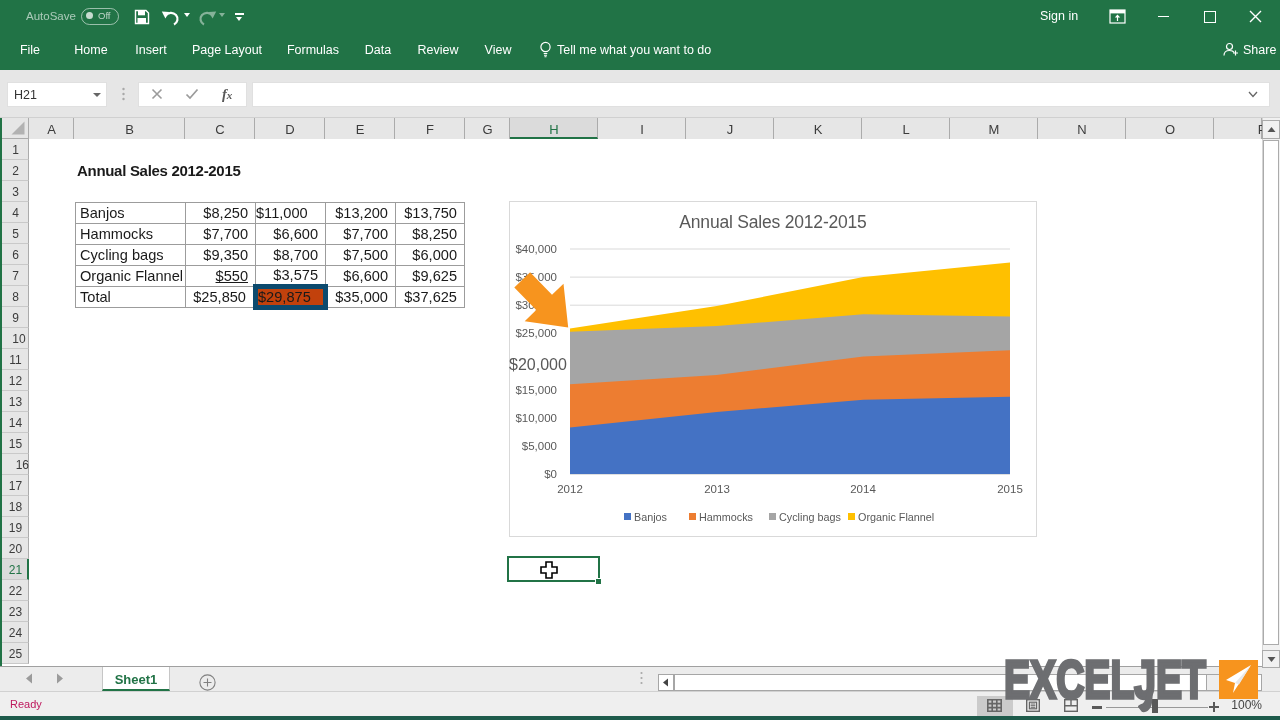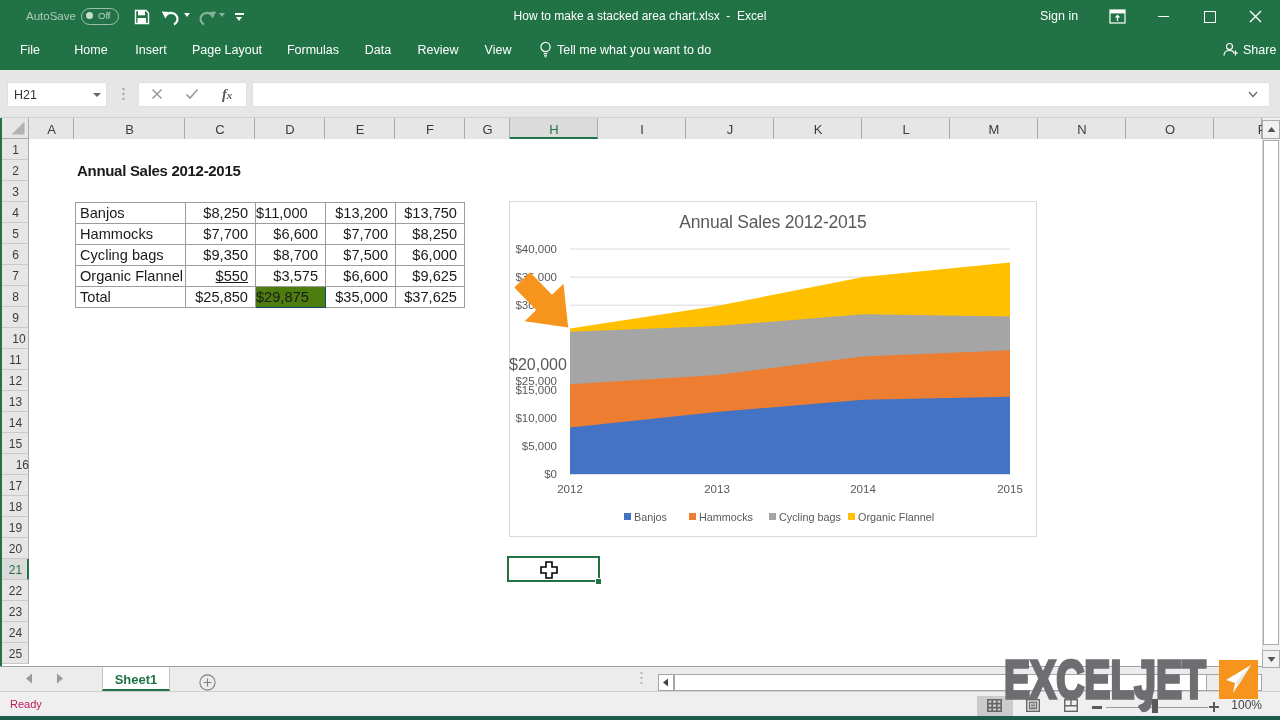--- a/index.html
+++ b/index.html
@@ -21,21 +21,20 @@
       <polygon points="0.8,2.4 8.2,3.0 4.4,9.4" fill="#fff"></polygon>
     </svg>
 <div class="ab" style="left:184px;top:13px;width:0;height:0;border-left:3.5px solid transparent;border-right:3.5px solid transparent;border-top:4px solid #fff;"></div>
 <svg class="ab" style="left:197px;top:9px;opacity:0.45;" width="20" height="17" viewBox="0 0 20 17">
       <path d="M15.5 6.5 C13 3.2 8 2.8 5 6 C2.2 9.2 3.5 13.8 7 15.6" fill="none" stroke="#fff" stroke-width="2.2"></path>
       <polygon points="19.2,2.4 11.8,3.0 15.6,9.4" fill="#fff"></polygon>
     </svg>
 <div class="ab" style="left:219px;top:13px;opacity:0.45;width:0;height:0;border-left:3.5px solid transparent;border-right:3.5px solid transparent;border-top:4px solid #fff;"></div>
 <div class="ab" style="left:235px;top:13px;width:9px;height:1.8px;background:#fff;"></div>
 <div class="ab" style="left:236px;top:17px;width:0;height:0;border-left:3.5px solid transparent;border-right:3.5px solid transparent;border-top:4px solid #fff;"></div>
-<div class="ab" style="left:0;top:9px;width:1280px;text-align:center;color:#fff;font-size:12px;">How to make a stacked area chart.xlsx &nbsp;-&nbsp; Excel</div>
 <div class="ab" style="left:1040px;top:9px;color:#fff;font-size:12.5px;">Sign in</div>
 <svg class="ab" style="left:1109px;top:8px;" width="17" height="17" viewBox="0 0 17 17">
       <rect x="1" y="2" width="15" height="13" fill="none" stroke="#fff" stroke-width="1.2"></rect>
       <rect x="1" y="2" width="15" height="3.4" fill="#fff"></rect>
       <path d="M8.5 13 V8" stroke="#fff" stroke-width="1.2"></path>
       <polygon points="8.5,6.5 5.8,9.5 11.2,9.5" fill="#fff"></polygon>
     </svg>
 <div class="ab" style="left:1158px;top:16px;width:11px;height:1.4px;background:#fff;"></div>
 <div class="ab" style="left:1204px;top:11px;width:10px;height:10px;border:1.3px solid #fff;"></div>
 <svg class="ab" style="left:1249px;top:10px;" width="13" height="13" viewBox="0 0 13 13">
@@ -197,21 +196,21 @@
 <tr>
 <td style="width:110px;height:21px;border:1px solid #9C9C9C;background:#fff;text-align:left;padding-left:4px;box-sizing:border-box;min-width:110px;max-width:110px;">Organic Flannel</td>
 <td style="width:70px;height:21px;border:1px solid #9C9C9C;background:#fff;text-align:right;padding-right:7px;box-sizing:border-box;min-width:70px;max-width:70px;text-decoration:underline;">$550</td>
 <td style="width:70px;height:21px;border:1px solid #9C9C9C;background:#fff;text-align:right;padding-right:7px;box-sizing:border-box;min-width:70px;max-width:70px;">$3,575</td>
 <td style="width:70px;height:21px;border:1px solid #9C9C9C;background:#fff;text-align:right;padding-right:7px;box-sizing:border-box;min-width:70px;max-width:70px;">$6,600</td>
 <td style="width:69px;height:21px;border:1px solid #9C9C9C;background:#fff;text-align:right;padding-right:7px;box-sizing:border-box;min-width:69px;max-width:69px;">$9,625</td>
 </tr>
 <tr>
 <td style="width:110px;height:21px;border:1px solid #9C9C9C;background:#fff;text-align:left;padding-left:4px;box-sizing:border-box;min-width:110px;max-width:110px;">Total</td>
 <td style="width:70px;height:21px;border:1px solid #9C9C9C;background:#fff;text-align:right;padding-right:7px;box-sizing:border-box;min-width:70px;max-width:70px;">$25,850</td>
-<td style="width:70px;height:21px;border:1px solid #0c4a6e;background:#4d7c0f;text-align:right;padding-right:22px;box-sizing:border-box;min-width:70px;max-width:70px;">$29,875</td>
+<td style="width:70px;height:21px;border:5px solid #0c4a6e;background:#c2410c;text-align:right;padding-right:22px;box-sizing:border-box;min-width:70px;max-width:70px;">$29,875</td>
 <td style="width:70px;height:21px;border:1px solid #9C9C9C;background:#fff;text-align:right;padding-right:7px;box-sizing:border-box;min-width:70px;max-width:70px;">$35,000</td>
 <td style="width:69px;height:21px;border:1px solid #9C9C9C;background:#fff;text-align:right;padding-right:7px;box-sizing:border-box;min-width:69px;max-width:69px;">$37,625</td>
 </tr>
 </tbody>
     </table>
 <div class="ab" style="left:509px;top:201px;width:528px;height:336px;background:#fff;border:1px solid #D9D9D9;box-sizing:border-box;"></div>
 <div class="ab" style="left:509px;top:212px;width:528px;text-align:center;font-size:17.5px;letter-spacing:-0.2px;color:#595959;">Annual Sales 2012-2015</div>
 <svg class="ab" style="left:509px;top:201px;" width="528" height="336" viewBox="0 0 528 336">
       <line x1="61" y1="48.0" x2="501" y2="48.0" stroke="#D9D9D9" stroke-width="1"></line>
       <line x1="61" y1="76.1" x2="501" y2="76.1" stroke="#D9D9D9" stroke-width="1"></line>
@@ -223,21 +222,21 @@
       <line x1="61" y1="244.9" x2="501" y2="244.9" stroke="#D9D9D9" stroke-width="1"></line>
       <line x1="61" y1="273.0" x2="501" y2="273.0" stroke="#BFBFBF" stroke-width="1"></line>
       <polygon points="61,127.6 207.67,105.0 354.33,76.1 501,61.4 501,273 354.33,273 207.67,273 61,273" fill="#FFC000"></polygon>
       <polygon points="61,130.7 207.67,125.1 354.33,113.25 501,115.5 501,273 354.33,273 207.67,273 61,273" fill="#A5A5A5"></polygon>
       <polygon points="61,183.3 207.67,174.0 354.33,155.4 501,149.25 501,273 354.33,273 207.67,273 61,273" fill="#ED7D31"></polygon>
       <polygon points="61,226.6 207.67,211.1 354.33,198.75 501,195.7 501,273 354.33,273 207.67,273 61,273" fill="#4472C4"></polygon>
     </svg>
 <div class="ab" style="left:509px;top:243px;width:48px;text-align:right;font-size:11.5px;color:#595959;">$40,000</div>
 <div class="ab" style="left:509px;top:271px;width:48px;text-align:right;font-size:11.5px;color:#595959;">$35,000</div>
 <div class="ab" style="left:509px;top:299px;width:48px;text-align:right;font-size:11.5px;color:#595959;">$30,000</div>
-<div class="ab" style="left:509px;top:327px;width:48px;text-align:right;font-size:11.5px;color:#595959;margin-top:48px;">$25,000</div>
+<div class="ab" style="left:509px;top:327px;width:48px;text-align:right;font-size:11.5px;color:#595959;">$25,000</div>
 <div class="ab" style="left:509px;top:356px;width:48px;text-align:right;font-size:16px;color:#595959;">$20,000</div>
 <div class="ab" style="left:509px;top:384px;width:48px;text-align:right;font-size:11.5px;color:#595959;">$15,000</div>
 <div class="ab" style="left:509px;top:412px;width:48px;text-align:right;font-size:11.5px;color:#595959;">$10,000</div>
 <div class="ab" style="left:509px;top:440px;width:48px;text-align:right;font-size:11.5px;color:#595959;">$5,000</div>
 <div class="ab" style="left:509px;top:468px;width:48px;text-align:right;font-size:11.5px;color:#595959;">$0</div>
 <div class="ab" style="left:545px;top:483px;width:50px;text-align:center;font-size:11.5px;color:#595959;">2012</div>
 <div class="ab" style="left:692px;top:483px;width:50px;text-align:center;font-size:11.5px;color:#595959;">2013</div>
 <div class="ab" style="left:838px;top:483px;width:50px;text-align:center;font-size:11.5px;color:#595959;">2014</div>
 <div class="ab" style="left:985px;top:483px;width:50px;text-align:center;font-size:11.5px;color:#595959;">2015</div>
 <div class="ab" style="left:624px;top:513px;width:7px;height:7px;background:#4472C4;"></div>

